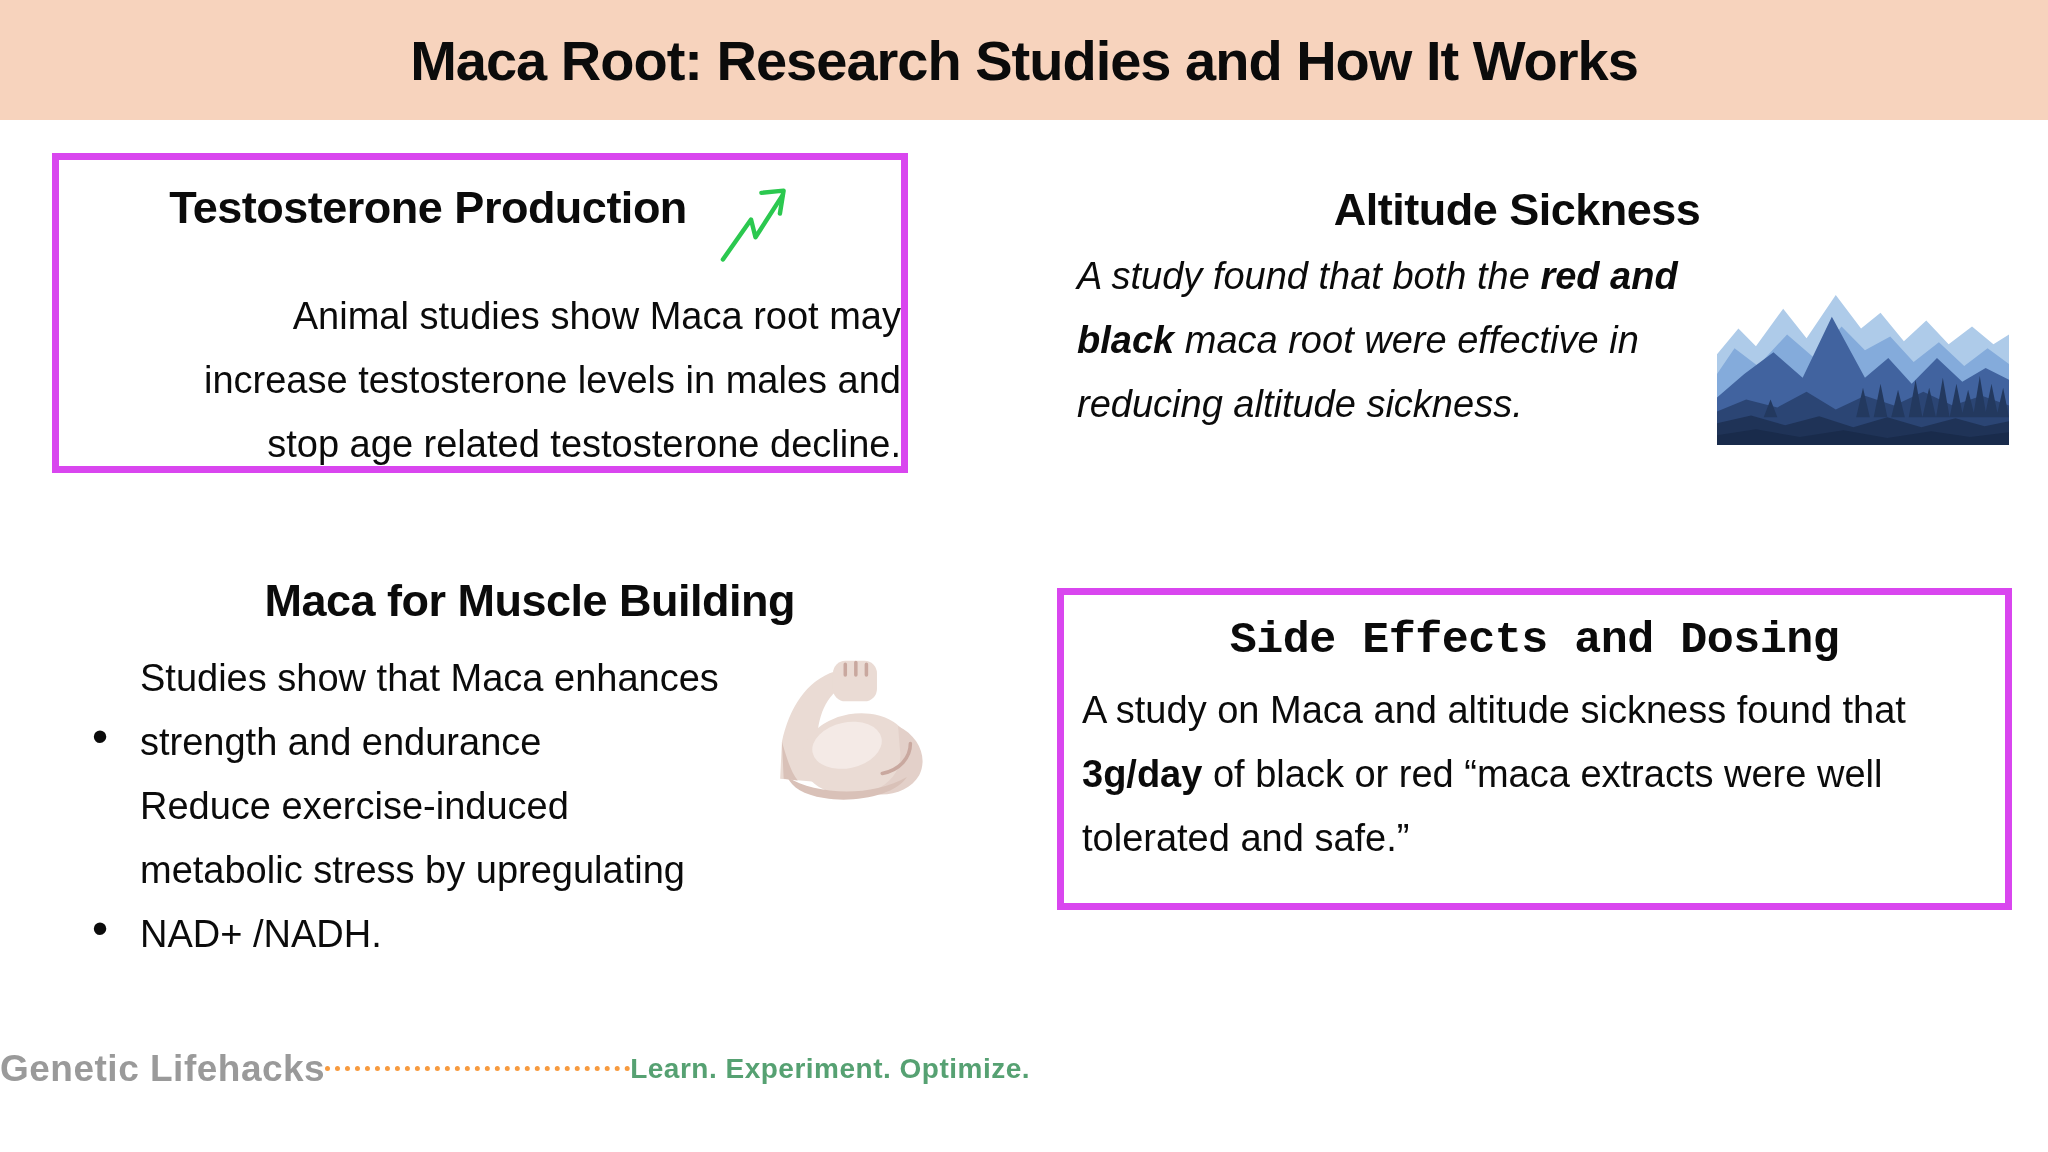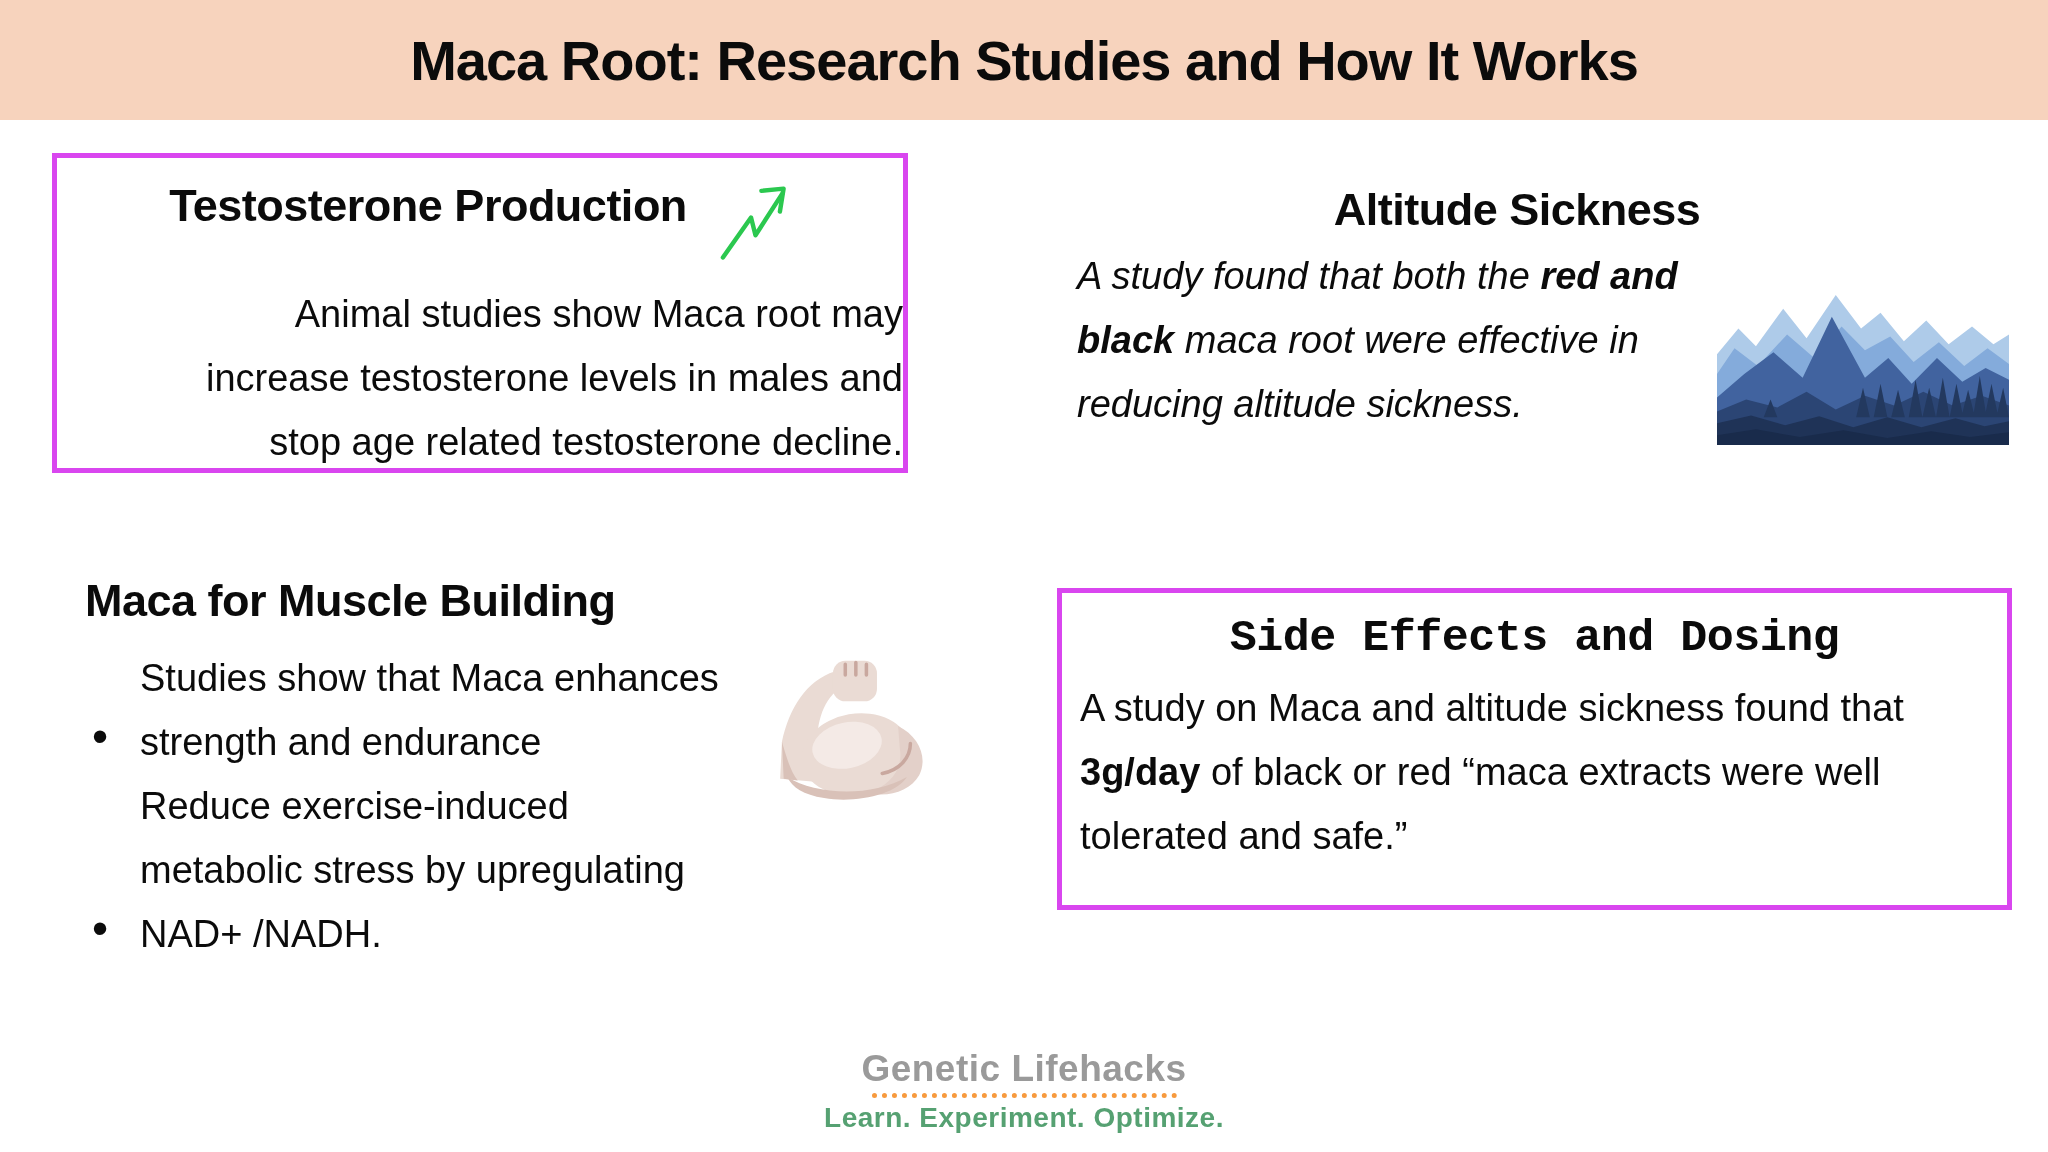--- a/index.html
+++ b/index.html
@@ -8,53 +8,53 @@
     font-family:"Liberation Sans",sans-serif;color:#0b0b0b;overflow:hidden;
   }
   
   .header{
     position:absolute;left:0;top:0;width:2048px;height:120px;
     background:#f7d3bd;display:flex;align-items:center;justify-content:center;
   }
   .header-title{font-size:56px;font-weight:bold;letter-spacing:-1px;white-space:nowrap;}
 
   
-  .pbox{position:absolute;background:#ffffff;border:5px solid #d946ef;box-sizing:border-box;}
+  .pbox{position:absolute;background:#ffffff;border:7px solid #d946ef;box-sizing:border-box;}
   .box-testosterone{left:52px;top:153px;width:856px;height:320px;}
   .box-side{left:1057px;top:588px;width:955px;height:322px;}
 
   .section-title{font-size:45px;font-weight:bold;letter-spacing:-0.5px;white-space:nowrap;}
   .title-row{display:flex;justify-content:center;align-items:flex-start;gap:30px;margin-top:22px;}
   .body-lines{font-size:38px;line-height:64px;}
   .body-lines div{white-space:nowrap;}
   b{font-weight:bold;}
 
   .testo-body{margin:16px 0 0 55px;text-align:right;}
 
   
   .alt-title{position:absolute;left:1077px;top:184px;width:880px;text-align:center;}
   .alt-body{position:absolute;left:1077px;top:244px;font-style:italic;}
   .mountains{position:absolute;left:1717px;top:287px;width:292px;height:158px;}
 
   
-  .muscle-title{position:absolute;left:85px;top:575px;width:710px;text-align:left;}
+  .muscle-title{position:absolute;left:85px;top:575px;width:710px;text-align:right;}
   .muscle-bullets{position:absolute;left:92px;top:646px;}
   .bullet{display:flex;align-items:flex-end;}
   .bullet-dot{width:48px;font-size:30px;line-height:64px;}
   .bullet-dot::before{content:"\2022";font-size:46px;}
   .bicep{position:absolute;left:752px;top:650px;width:176px;height:166px;}
   .arrow-icon{width:74px;height:94px;margin-top:-8px;}
 
   .side-body{margin:12px 0 0 18px;}
   .side-title-row{display:flex;justify-content:center;margin-top:20px;font-family:Liberation Mono, monospace;}
 
   
   .footer{
     position:absolute;left:0;top:1048px;width:2048px;
-    display:flex;flex-direction:column;align-items:center;
+    display:flex;flex-direction:row;align-items:center;
   }
   .brand{font-size:37px;font-weight:bold;color:#9a9a9a;letter-spacing:0.5px;}
   .brand-dots{width:305px;border-top:5px dotted #f79a3e;margin:3px 0 4px 0;}
   .tagline{font-size:28px;font-weight:bold;color:#56a172;letter-spacing:0.5px;}
 </style>
 </head>
 <body>
 
 <div class="canvas">
 

